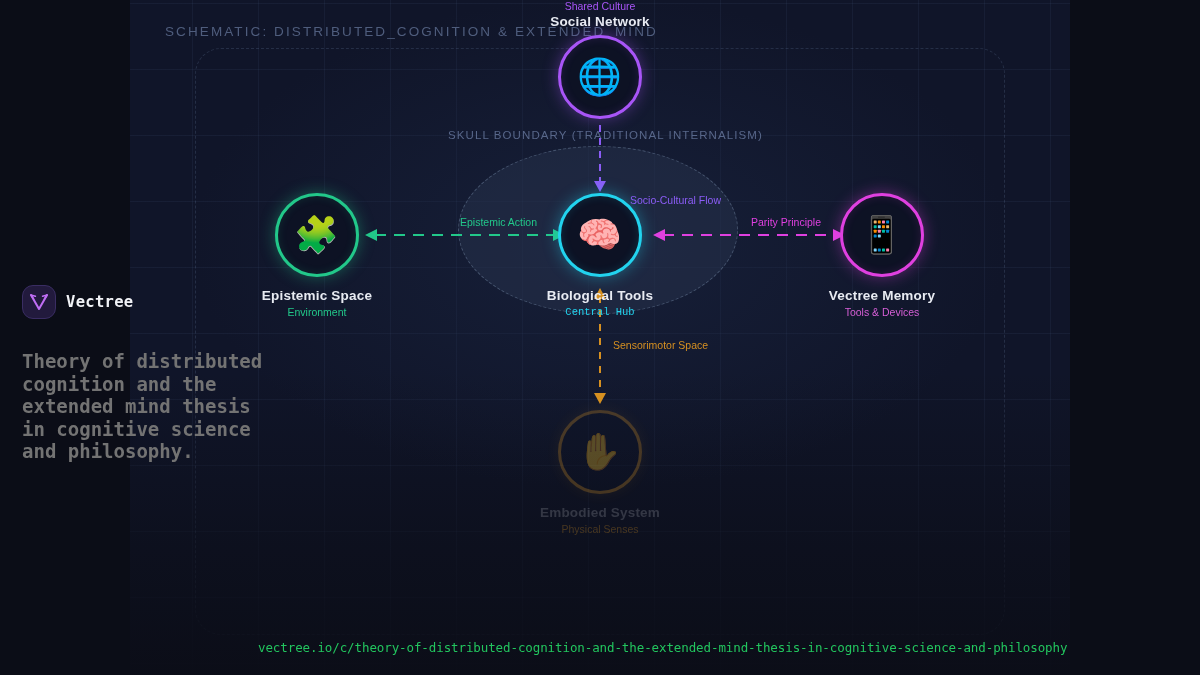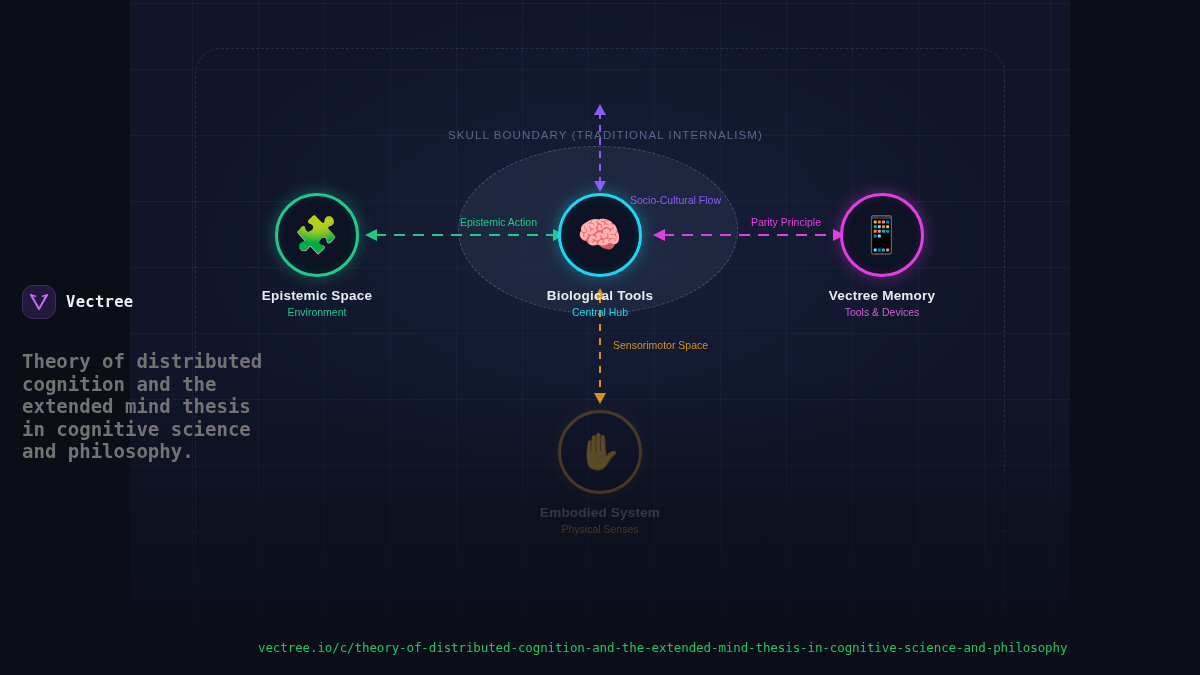--- a/index.html
+++ b/index.html
@@ -77,21 +77,21 @@
   .node-title{
     margin-top:11px; font-size:13.5px; font-weight:bold; color:#e8ebf2;
     letter-spacing:.2px;
   }
   .node-sub{ margin-top:3px; font-size:10.5px; }
 
   
   #node-social   .node-ring{ border-color:#a855f7; box-shadow:0 0 16px rgba(168,85,247,.40), inset 0 0 10px rgba(168,85,247,.14); }
   #node-social   .node-sub{ color:#a855f7; }
   #node-brain    .node-ring{ border-color:#22d3ee; box-shadow:0 0 16px rgba(34,211,238,.40), inset 0 0 10px rgba(34,211,238,.14); }
-  #node-brain    .node-sub{ color:#22d3ee; }
+  #node-brain    .node-sub{ color:#22d3ee;font-family:Liberation Mono, monospace; }
   #node-epistemic .node-ring{ border-color:#22c88a; box-shadow:0 0 16px rgba(34,200,138,.40), inset 0 0 10px rgba(34,200,138,.14); }
   #node-epistemic .node-sub{ color:#22c88a; }
   #node-external .node-ring{ border-color:#e040e0; box-shadow:0 0 16px rgba(224,64,224,.40), inset 0 0 10px rgba(224,64,224,.14); }
   #node-external .node-sub{ color:#d65fd6; }
   #node-embodied .node-ring{ border-color:#c98a22; box-shadow:0 0 14px rgba(201,138,34,.28); }
   #node-embodied .node-sub{ color:#c98a22; }
 
   
   #node-social{ left:470px; top:0px; }
   #node-social .stack{ display:flex; flex-direction:column; align-items:center; }
@@ -151,20 +151,21 @@
   }
 </style>
 </head>
 <body>
 
 <div id="diagram-panel">
 
   <div id="grid-layer"></div>
   <div id="dashed-frame"></div>
 
+  <div id="schematic-title">SCHEMATIC: DISTRIBUTED_COGNITION &amp; EXTENDED_MIND</div>
 
   <div id="skull-boundary"></div>
   <div id="skull-label">SKULL BOUNDARY (TRADITIONAL INTERNALISM)</div>
 
   <div class="edge v-dash" style="left:469px; top:112px; height:72px;
               background:repeating-linear-gradient(to bottom,#8b5cf6 0 7px,transparent 7px 13px);"></div>
   <svg class="edge" style="left:461px; top:104px; width:18px; height:88px;" viewBox="0 0 18 88">
     <polygon points="9,0 15,11 3,11" fill="#8b5cf6"></polygon>
     <polygon points="9,88 15,77 3,77" fill="#8b5cf6"></polygon>
   </svg>
@@ -187,20 +188,29 @@
   <div class="edge-label" style="left:573px; top:216px; color:#e040e0;margin-left:48px;">Parity Principle</div>
 
   <div class="edge v-dash" style="left:469px; top:296px; height:100px;
               background:repeating-linear-gradient(to bottom,#d69021 0 7px,transparent 7px 14px);"></div>
   <svg class="edge" style="left:461px; top:288px; width:18px; height:116px;" viewBox="0 0 18 116">
     <polygon points="9,0 15,11 3,11" fill="#d69021"></polygon>
     <polygon points="9,116 15,105 3,105" fill="#d69021"></polygon>
   </svg>
   <div class="edge-label" style="left:483px; top:339px; color:#d69021;">Sensorimotor Space</div>
 
+  <div class="node" id="node-social">
+    <div class="stack">
+      <div class="node-sub">Shared Culture</div>
+      <div class="node-title">Social Network</div>
+      <div class="node-ring">
+        <span class="glyph">🌐</span>
+      </div>
+    </div>
+  </div>
 
   <div class="node" id="node-brain">
     <div class="node-ring">
       <span class="glyph">🧠</span>
     </div>
     <div class="node-title">Biological Tools</div>
     <div class="node-sub">Central Hub</div>
   </div>
 
   <div class="node" id="node-epistemic">

